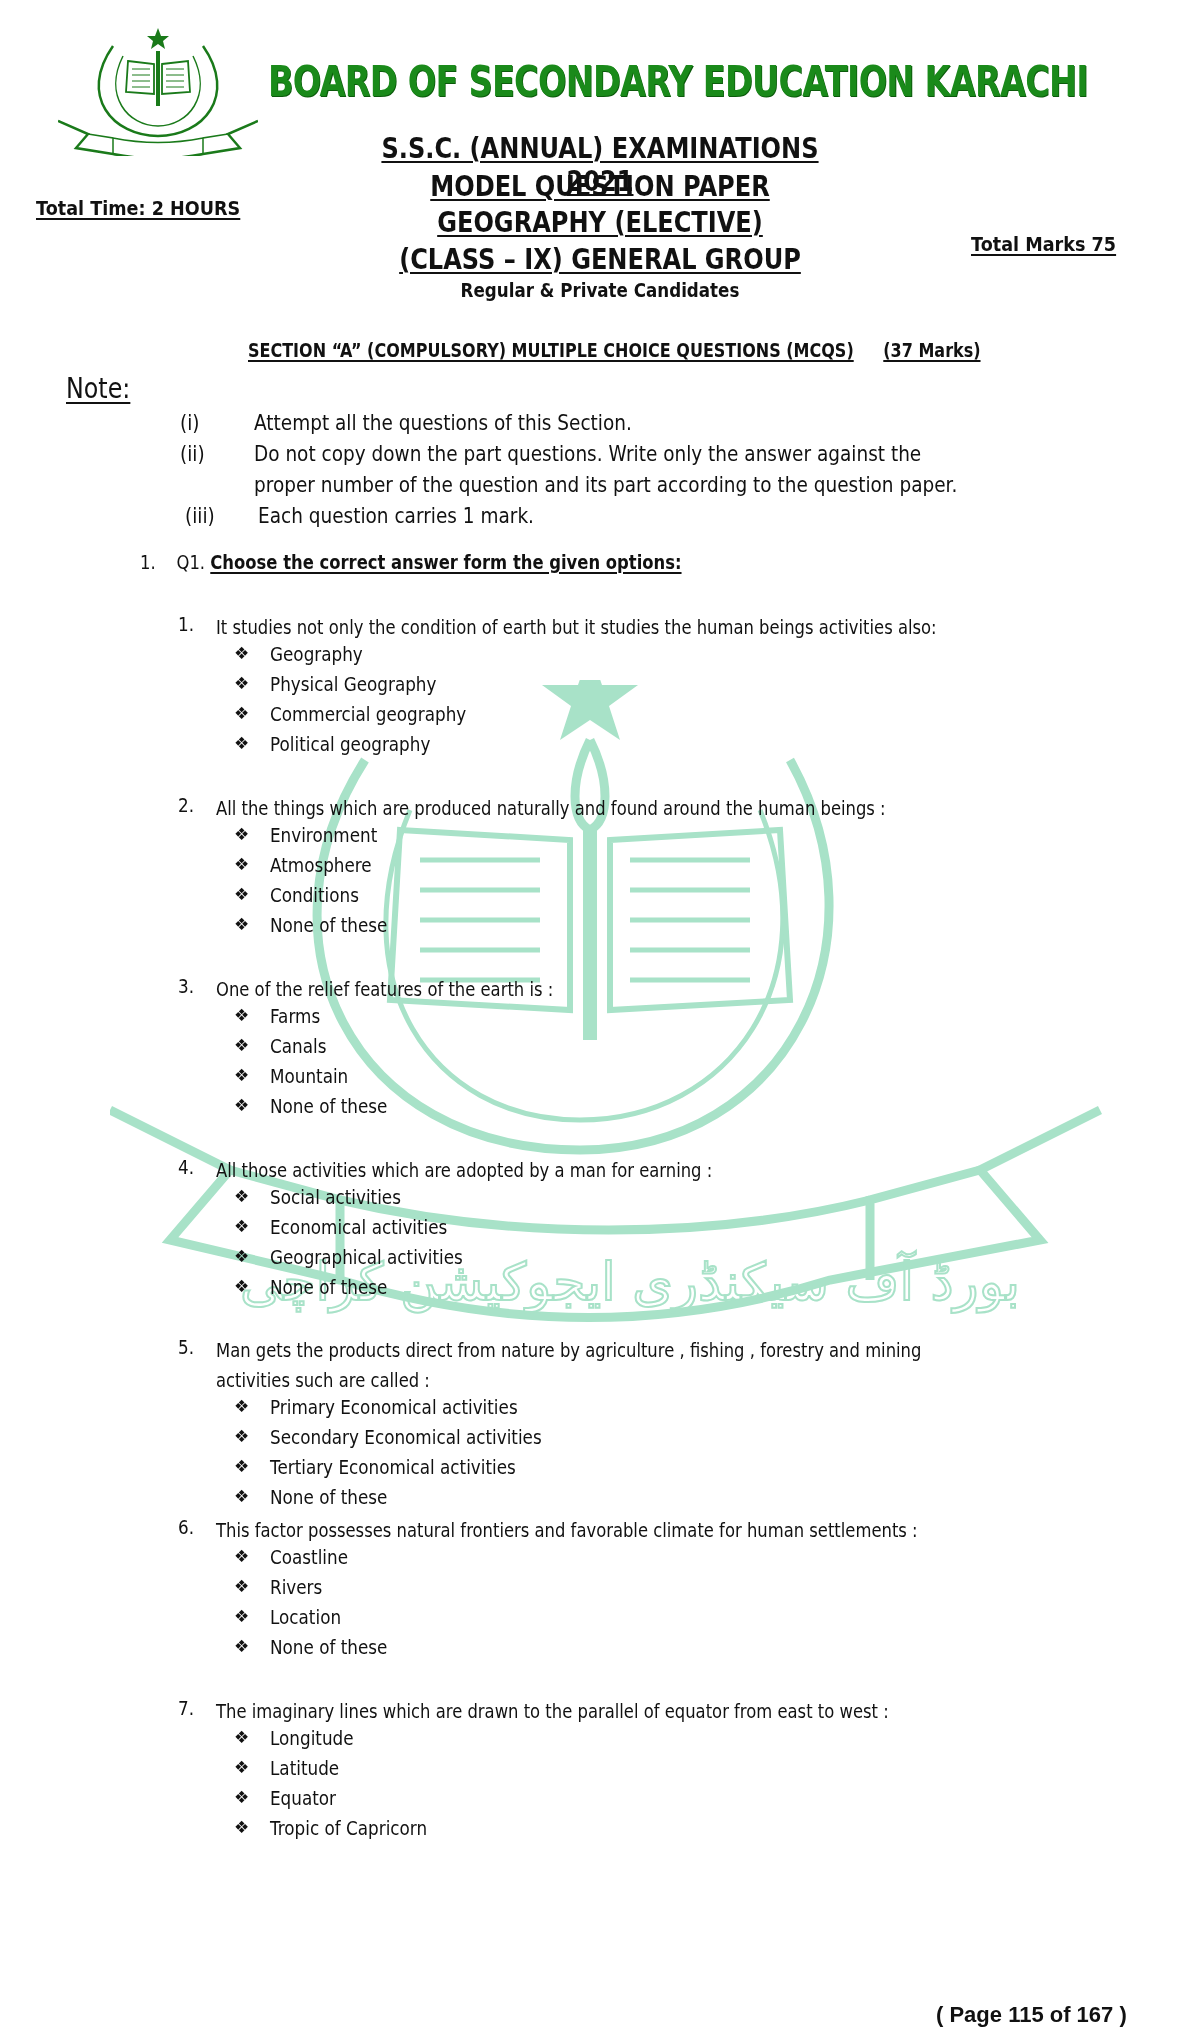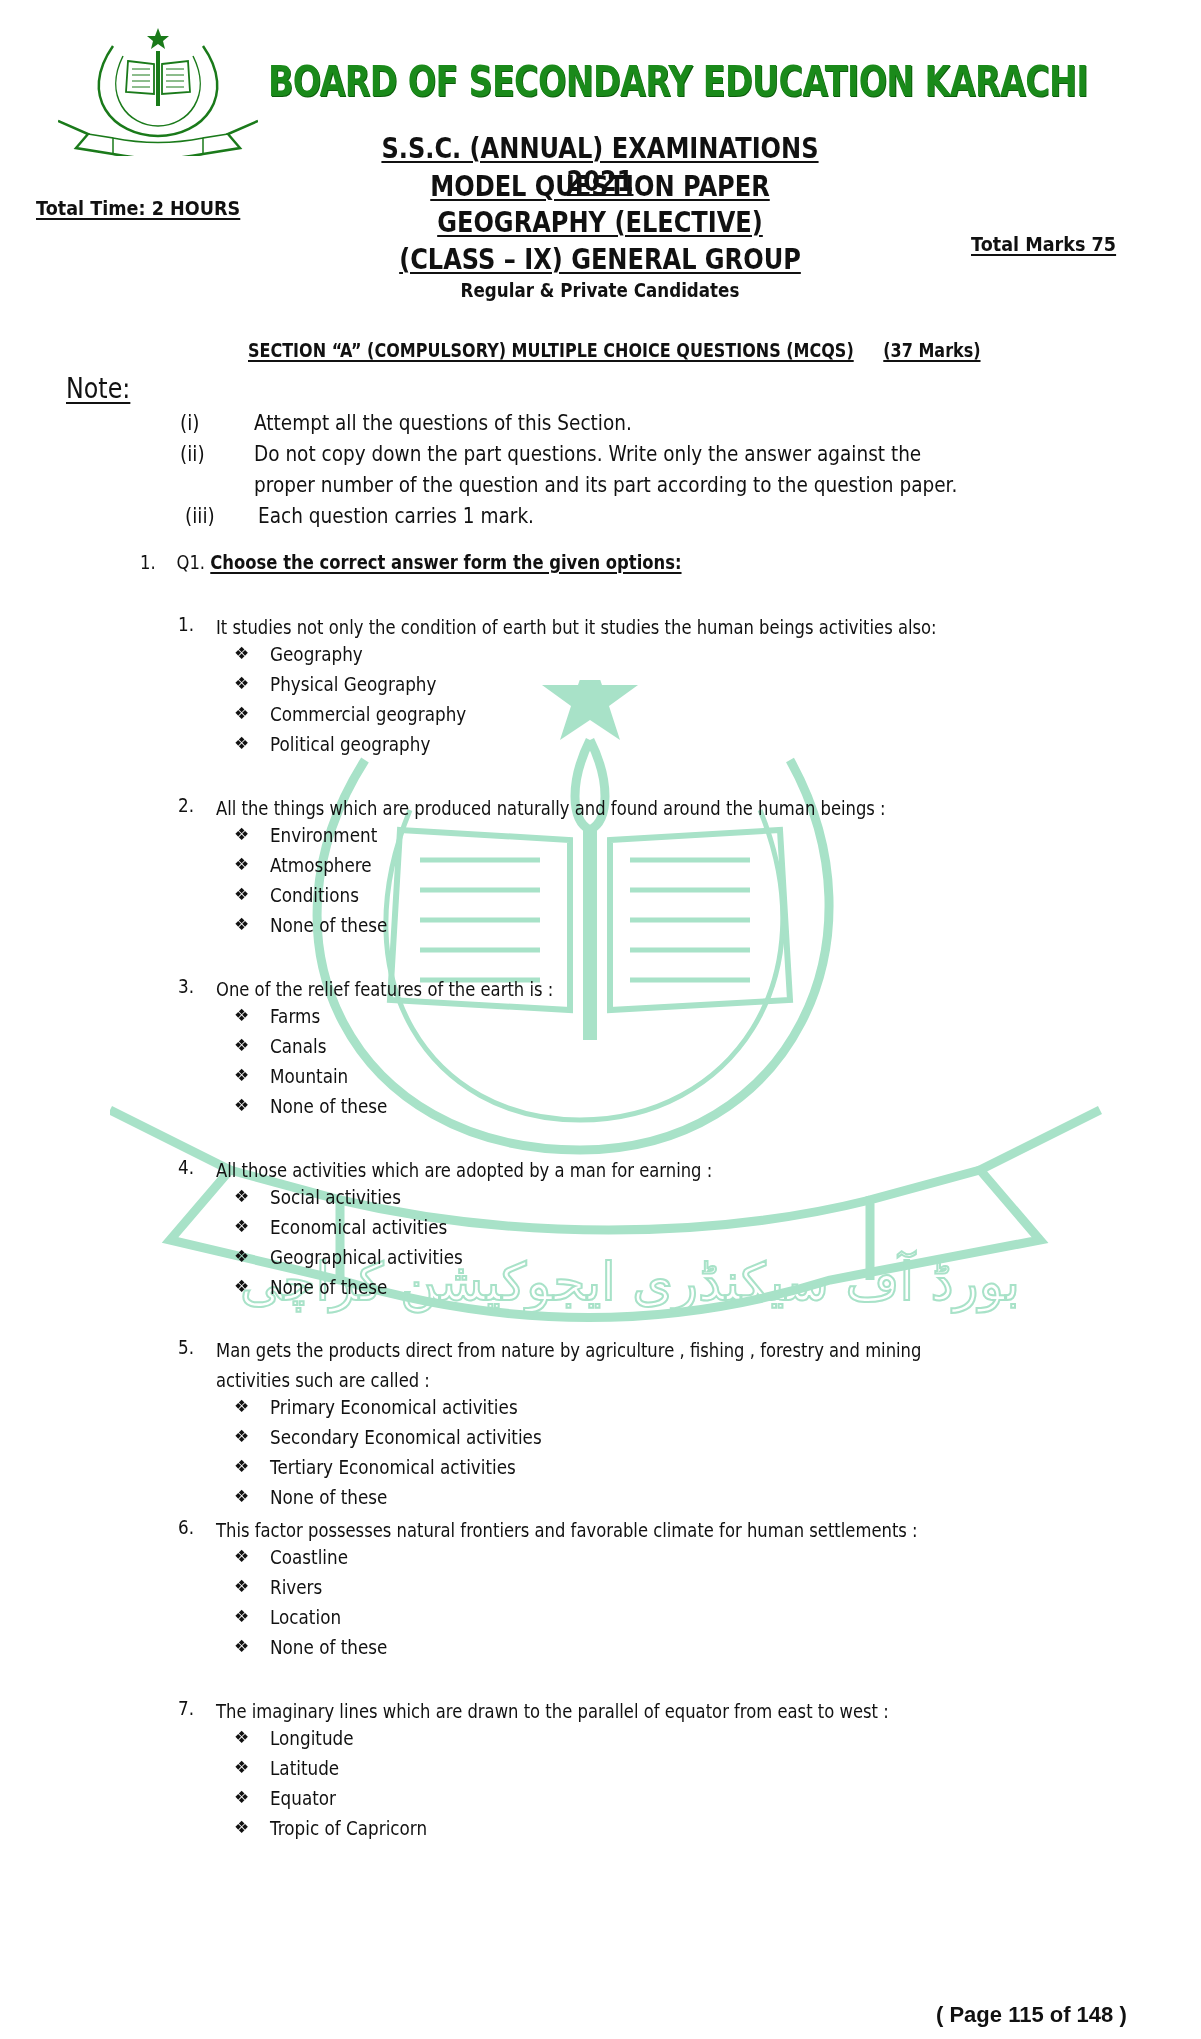--- a/index.html
+++ b/index.html
@@ -274,13 +274,13 @@
   </div>
 <div class="opt" style="top:1786px;">
     <span class="bullet">❖</span>
     <span class="label">Equator</span>
   </div>
 <div class="opt" style="top:1816px;">
     <span class="bullet">❖</span>
     <span class="label">Tropic of Capricorn</span>
   </div>
 
-<div class="page-footer">( Page 115 of 148 )</div>
+<div class="page-footer">( Page 115 of 167 )</div>
 
 </body></html>

